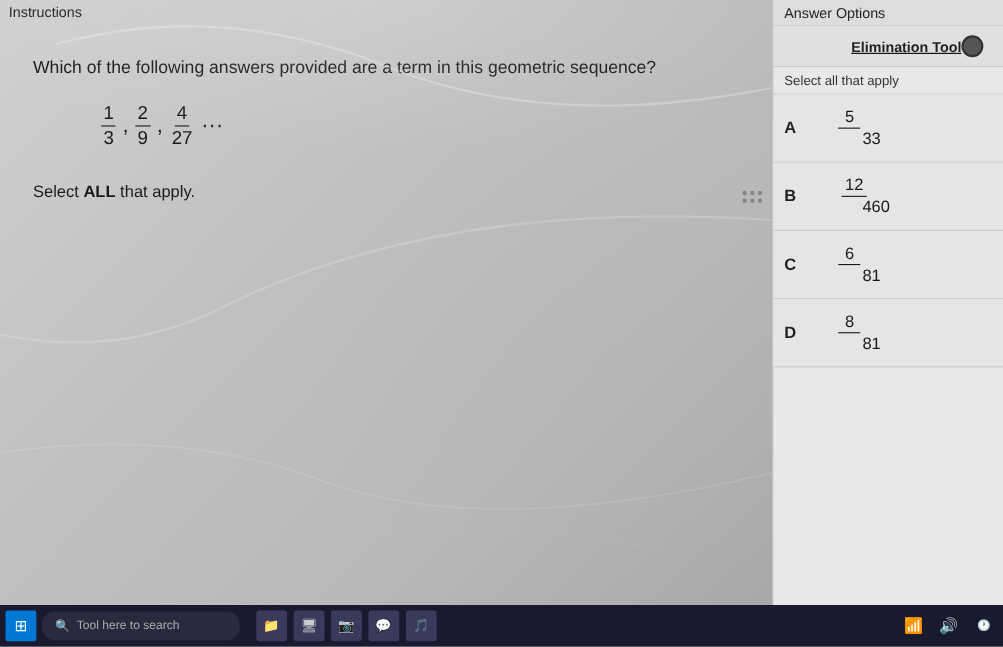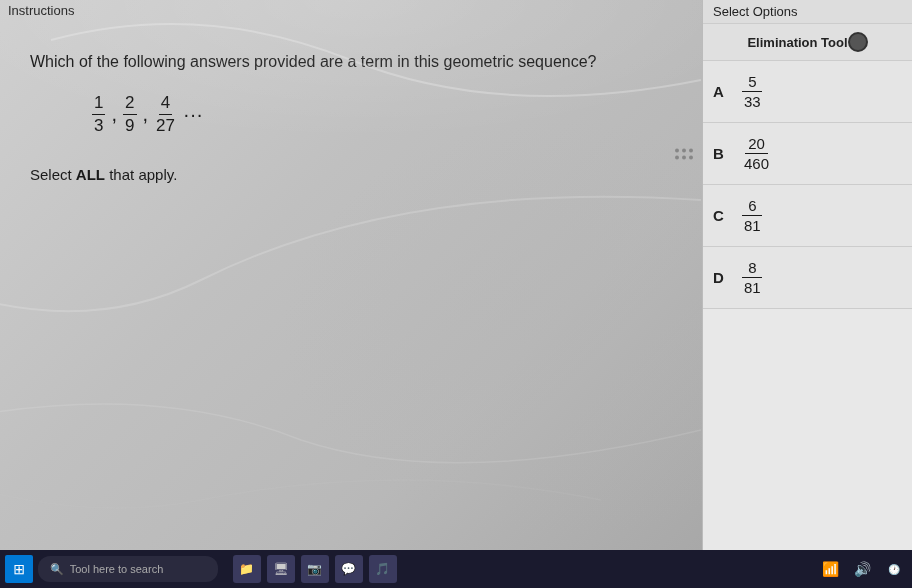--- a/index.html
+++ b/index.html
@@ -110,24 +110,25 @@
       padding: 4px 10px;
       font-size: 13px;
       color: #222;
       border-bottom: 1px solid #ccc;
       background: #ddd;
     }
 
     .elimination-tool-row {
       display: flex;
       align-items: center;
-      justify-content: center;
+      justify-content: flex-end;
       padding: 8px 18px;
       border-bottom: 1px solid #ccc;
       background: #e0e0e0;
+      text-decoration: underline;
     }
 
     .elimination-label {
       font-size: 13px;
       font-weight: 600;
       color: #222;
     }
 
     .toggle-circle {
       width: 20px;
@@ -183,20 +184,21 @@
       font-size: 15px;
       min-width: 20px;
       text-align: center;
     }
 
     .answer-fraction .denom {
       padding: 1px 3px 0;
       font-size: 15px;
       min-width: 20px;
       text-align: center;
+      margin-left: 40px;
     }
 
     
     .answer-option-b {
       position: relative;
     }
 
     
     .taskbar {
       position: absolute;
@@ -330,28 +332,29 @@
       </div>
 
       <p class="select-all-text">
         <span>Select </span><strong>ALL</strong><span> that apply.</span>
       </p>
     </div>
   </div>
 
   <div class="answer-panel">
     <div class="answer-panel-header">
-      <span>Select Options</span>
+      <span>Answer Options</span>
     </div>
 
     <div class="elimination-tool-row">
       <span class="elimination-label">Elimination Tool</span>
       <div class="toggle-circle"></div>
     </div>
 
+    <div class="select-all-label">Select all that apply</div>
 
     <div class="answer-options">
 
       <div class="answer-option">
         <span class="answer-letter">A</span>
         <span class="answer-fraction">
           <span class="numer">5</span>
           <span class="denom">33</span>
         </span>
       </div>
@@ -361,21 +364,21 @@
         <div style="position:absolute; left:-28px; top:50%; transform:translateY(-50%); display:grid; grid-template-columns:repeat(3,4px); gap:3px; opacity:0.5;">
           <span style="width:4px;height:4px;background:#555;border-radius:50%;display:block;"></span>
           <span style="width:4px;height:4px;background:#555;border-radius:50%;display:block;"></span>
           <span style="width:4px;height:4px;background:#555;border-radius:50%;display:block;"></span>
           <span style="width:4px;height:4px;background:#555;border-radius:50%;display:block;"></span>
           <span style="width:4px;height:4px;background:#555;border-radius:50%;display:block;"></span>
           <span style="width:4px;height:4px;background:#555;border-radius:50%;display:block;"></span>
         </div>
         <span class="answer-letter">B</span>
         <span class="answer-fraction">
-          <span class="numer">20</span>
+          <span class="numer">12</span>
           <span class="denom">460</span>
         </span>
       </div>
 
       <div class="answer-option">
         <span class="answer-letter">C</span>
         <span class="answer-fraction">
           <span class="numer">6</span>
           <span class="denom">81</span>
         </span>

